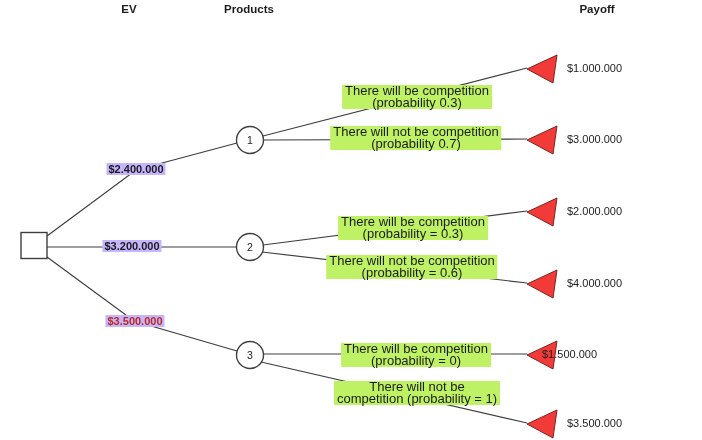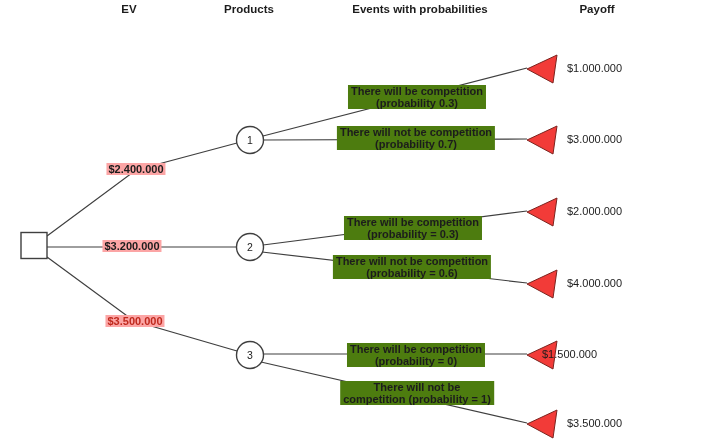--- a/index.html
+++ b/index.html
@@ -3,22 +3,22 @@
 <meta charset="utf-8">
 <style>
   html,body{margin:0;padding:0;background:#fff;}
   .stage{
     position:relative;width:702px;height:440px;background:#fff;overflow:hidden;
     font-family:"Liberation Sans", sans-serif;color:#1c1c1c;
   }
   .stage svg{position:absolute;left:0;top:0;}
   .lbl{position:absolute;white-space:nowrap;}
   .hdr{font-weight:bold;font-size:11.5px;top:3px;transform:translateX(-50%);}
-  .ev{font-weight:bold;font-size:11px;transform:translateX(-50%);background:#fca5a5;padding:0 2px;}
-  .evt{font-size:11px;line-height:12px;text-align:center;transform:translateX(-50%);background:#4d7c0f;padding:0 3px;font-weight:bold;}
+  .ev{font-weight:bold;font-size:11px;transform:translateX(-50%);background:#c4b5fd;padding:0 2px;}
+  .evt{font-size:13px;line-height:12px;text-align:center;transform:translateX(-50%);background:#bef264;padding:0 3px;}
   .pay{font-size:11px;transform:translateY(-50%);}
   .cnum{font-size:10.5px;transform:translate(-50%,-50%);}
 </style>
 </head>
 <body>
 
 <div class="stage">
 
   <svg width="702" height="440" viewBox="0 0 702 440">
 
@@ -46,21 +46,20 @@
       <polygon points="527,140 557,126 553,154"></polygon>
       <polygon points="527,212 557,198 553,226"></polygon>
       <polygon points="527,284 557,270 553,298"></polygon>
       <polygon points="527,355 557,341 553,369"></polygon>
       <polygon points="527,424 557,410 553,438"></polygon>
     </g>
   </svg>
 
   <div class="lbl hdr" style="left:129px;">EV</div>
   <div class="lbl hdr" style="left:249px;">Products</div>
-  <div class="lbl hdr" style="left:420px;">Events with probabilities</div>
   <div class="lbl hdr" style="left:597px;">Payoff</div>
 
   <div class="lbl ev" style="left:136px;top:163px;">$2.400.000</div>
   <div class="lbl ev" style="left:132px;top:240px;">$3.200.000</div>
   <div class="lbl ev" style="left: 135px; top: 315px; color: rgb(191, 42, 30);">$3.500.000</div>
 
   <div class="lbl cnum" style="left:250px;top:140px;">1</div>
   <div class="lbl cnum" style="left:250px;top:247px;">2</div>
   <div class="lbl cnum" style="left:250px;top:355px;">3</div>
 

